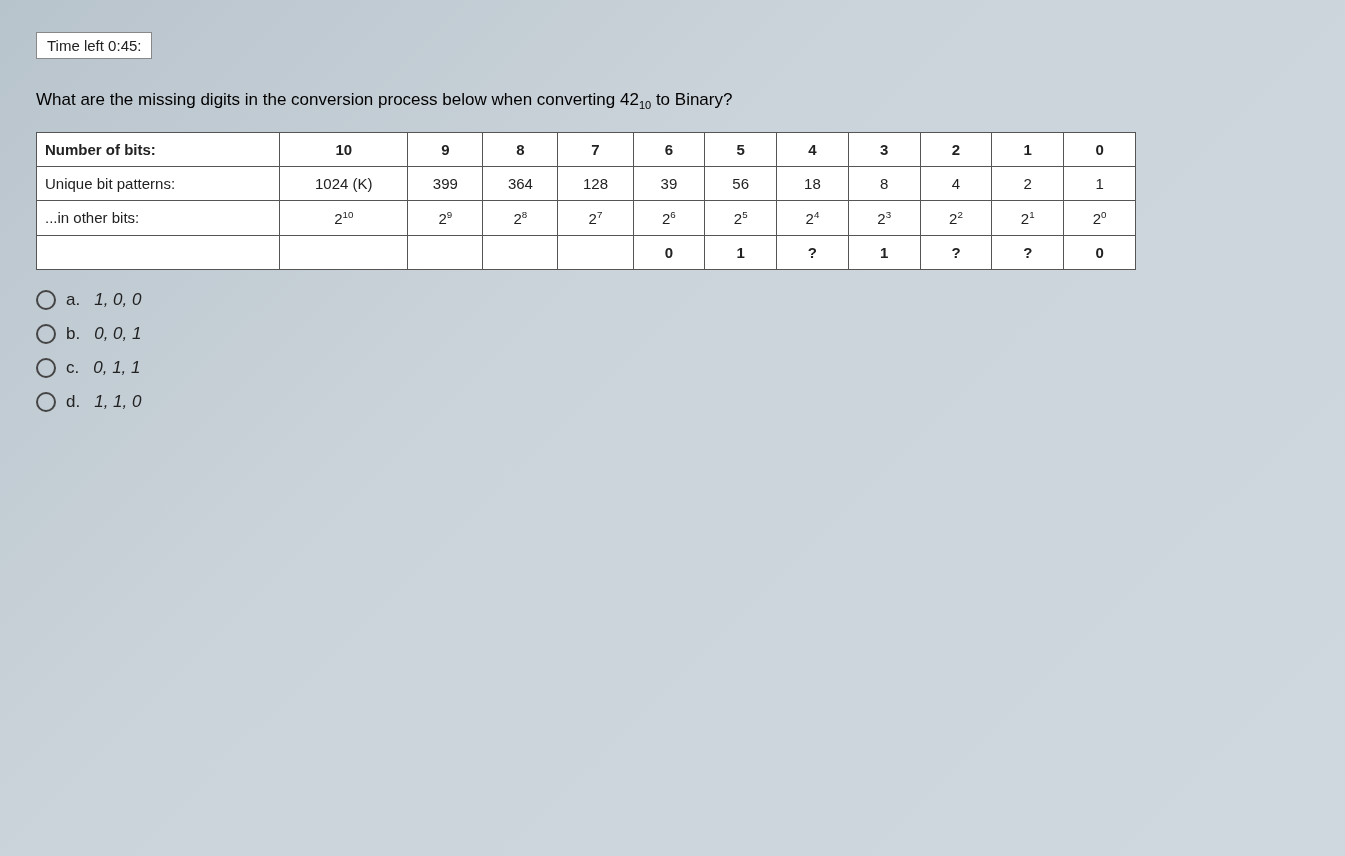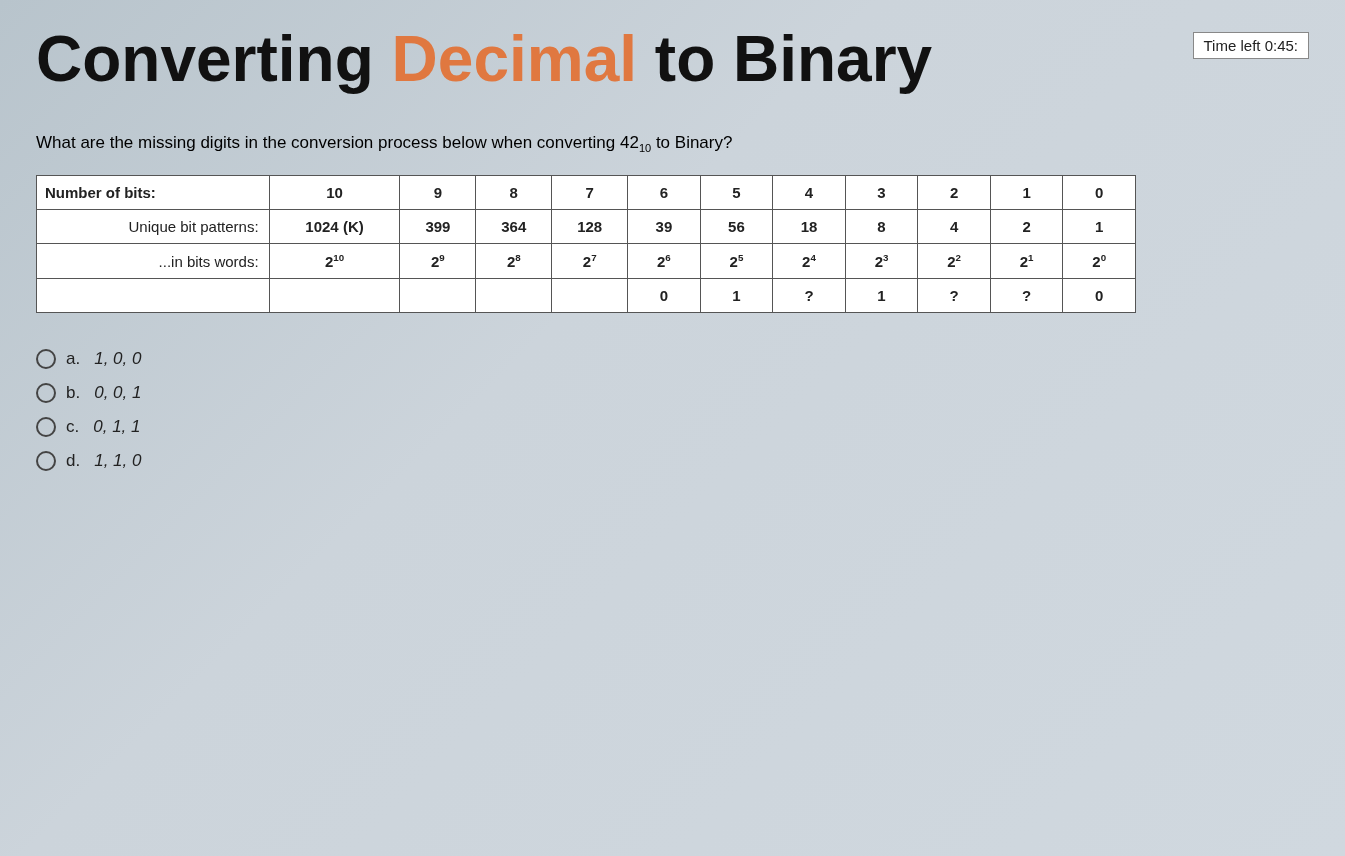--- a/index.html
+++ b/index.html
@@ -49,43 +49,42 @@
     }
     sub {
       font-size: 0.65em;
       vertical-align: sub;
     }
 
     .conversion-table {
       border-collapse: collapse;
       width: 100%;
       max-width: 1100px;
-      margin-bottom: 36px;
+      margin-bottom: 20px;
       background: #fff;
     }
 
     .conversion-table th,
     .conversion-table td {
       border: 1.5px solid #555;
       padding: 8px 10px;
       text-align: center;
       font-size: 15px;
       min-width: 44px;
-      font-weight: bold;
     }
 
     .conversion-table th {
       font-weight: bold;
       background: #fff;
     }
 
     .conversion-table .row-label {
-      text-align: right;
+      text-align: left;
       font-weight: normal;
-      padding-left: 0;
+      padding-left: 8px;
       white-space: nowrap;
     }
 
     .conversion-table .row-label-bold {
       font-weight: bold;
       text-align: left;
       padding-left: 8px;
     }
 
     .answer-row td {
@@ -131,23 +130,20 @@
     .header-row {
       display: flex;
       justify-content: space-between;
       align-items: flex-start;
     }
   </style>
 </head>
 <body>
 
 <div class="header-row">
-  <h1 class="page-title">
-    <span>Converting </span><span class="decimal-word">Decimal</span><span> to </span><span>Binary</span>
-  </h1>
   <div class="timer-box">
     <span>Time left 0:45:</span>
   </div>
 </div>
 
 <p class="question-text">
   <span>What are the missing digits in the conversion process below when converting 42</span><span><sub>10</sub></span><span> to Binary?</span>
 </p>
 
 <table class="conversion-table">
@@ -176,21 +172,21 @@
       <td>128</td>
       <td>39</td>
       <td>56</td>
       <td>18</td>
       <td>8</td>
       <td>4</td>
       <td>2</td>
       <td>1</td>
     </tr>
     <tr>
-      <td class="row-label">...in bits words:</td>
+      <td class="row-label">...in other bits:</td>
       <td>2<sup>10</sup></td>
       <td>2<sup>9</sup></td>
       <td>2<sup>8</sup></td>
       <td>2<sup>7</sup></td>
       <td>2<sup>6</sup></td>
       <td>2<sup>5</sup></td>
       <td>2<sup>4</sup></td>
       <td>2<sup>3</sup></td>
       <td>2<sup>2</sup></td>
       <td>2<sup>1</sup></td>

